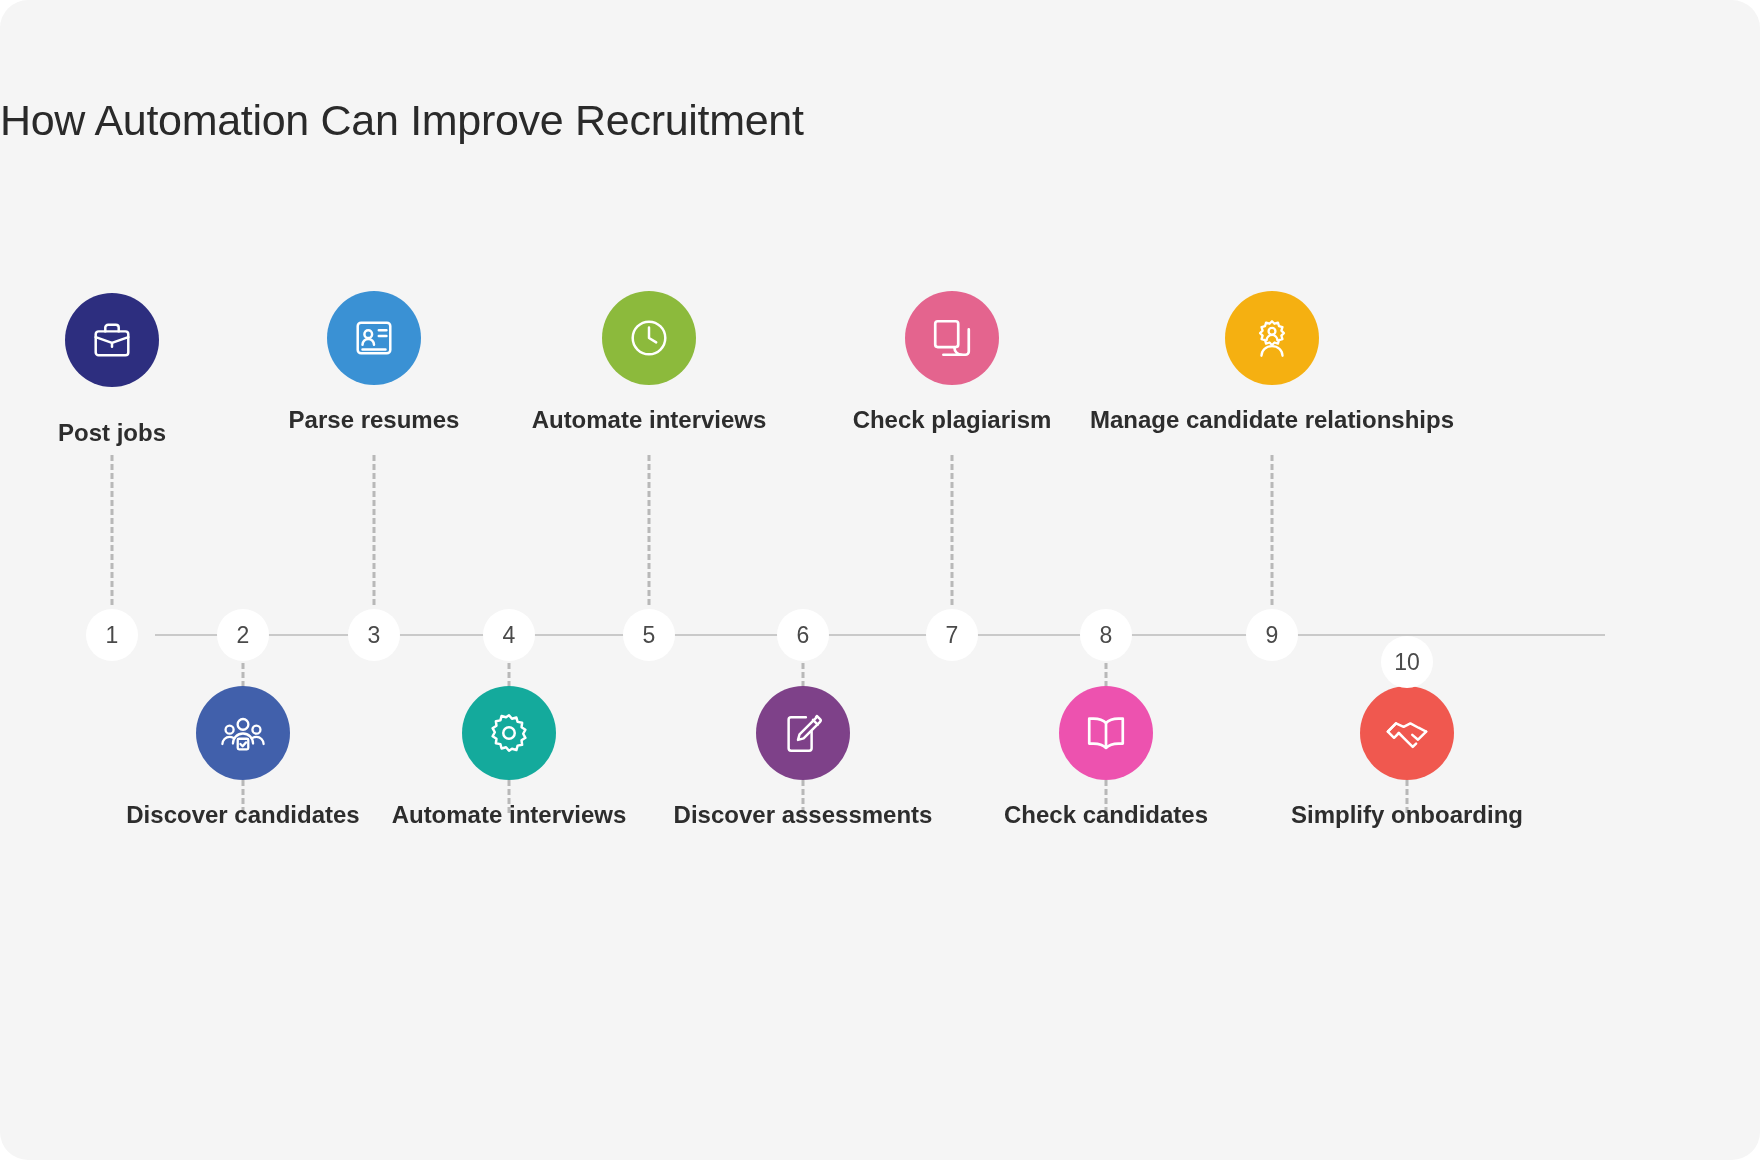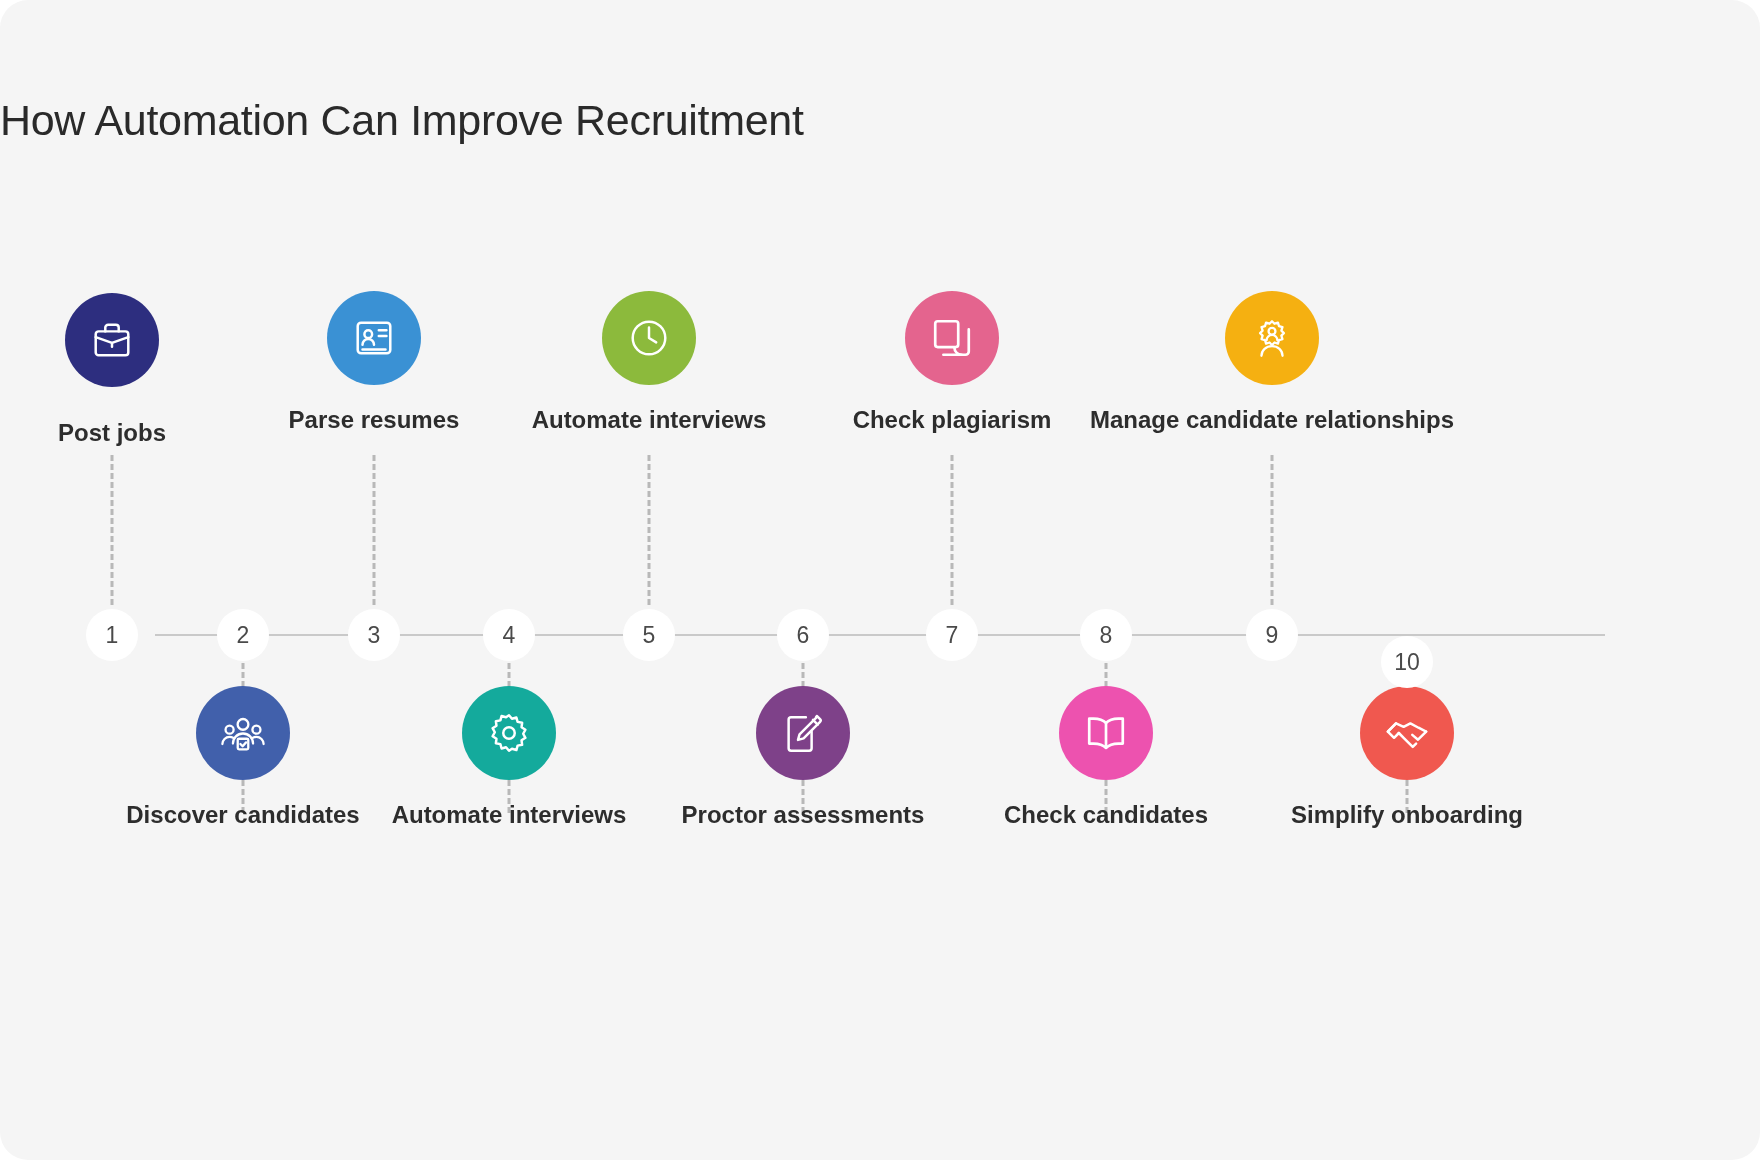--- a/index.html
+++ b/index.html
@@ -175,21 +175,21 @@
       <div class="dash" style="left: 803px; top: 663px; height: 150px;"></div>
       <div class="bubble" style="left: 803px; top: 733px; background: rgb(126, 65, 137);">
         <span style="display: flex;">
           <svg viewBox="0 0 48 48" fill="none" stroke="#fff" stroke-width="2.6" stroke-linecap="round" stroke-linejoin="round">
             <path d="M33 22.5V40a2.5 2.5 0 0 1-2.5 2.5h-19A2.5 2.5 0 0 1 9 40V10a2.5 2.5 0 0 1 2.5-2.5H27"></path>
             <path d="M38.4 6.2l3.4 3.4a2 2 0 0 1 0 2.8L24.6 29.6l-5.8 1.6 1.6-5.8L37.6 8.2a2 2 0 0 1 .8-2z"></path>
             <path d="M34.4 10.2l5 5"></path>
           </svg>
         </span>
       </div>
-      <div class="label" style="left: 803px; top: 801px;">Proctor assessments</div>
+      <div class="label" style="left: 803px; top: 801px;">Discover assessments</div>
       <div class="node" style="left: 803px; top: 635px;">6</div>
       <div class="dash" style="left: 952px; top: 455px; height: 150px;"></div>
       <div class="bubble" style="left: 952px; top: 338px; background: rgb(228, 100, 142);">
         <span style="display: flex;">
           <svg viewBox="0 0 48 48" fill="none" stroke="#fff" stroke-width="2.8" stroke-linecap="round" stroke-linejoin="round">
             <rect x="6.5" y="6.5" width="24" height="27" rx="2.6"></rect>
             <path d="M15 41.5h23a3.5 3.5 0 0 0 3.5-3.5V15"></path>
             <path d="M34 41.5a7.5 7.5 0 0 1-7.5-7.5"></path>
           </svg>
         </span>

